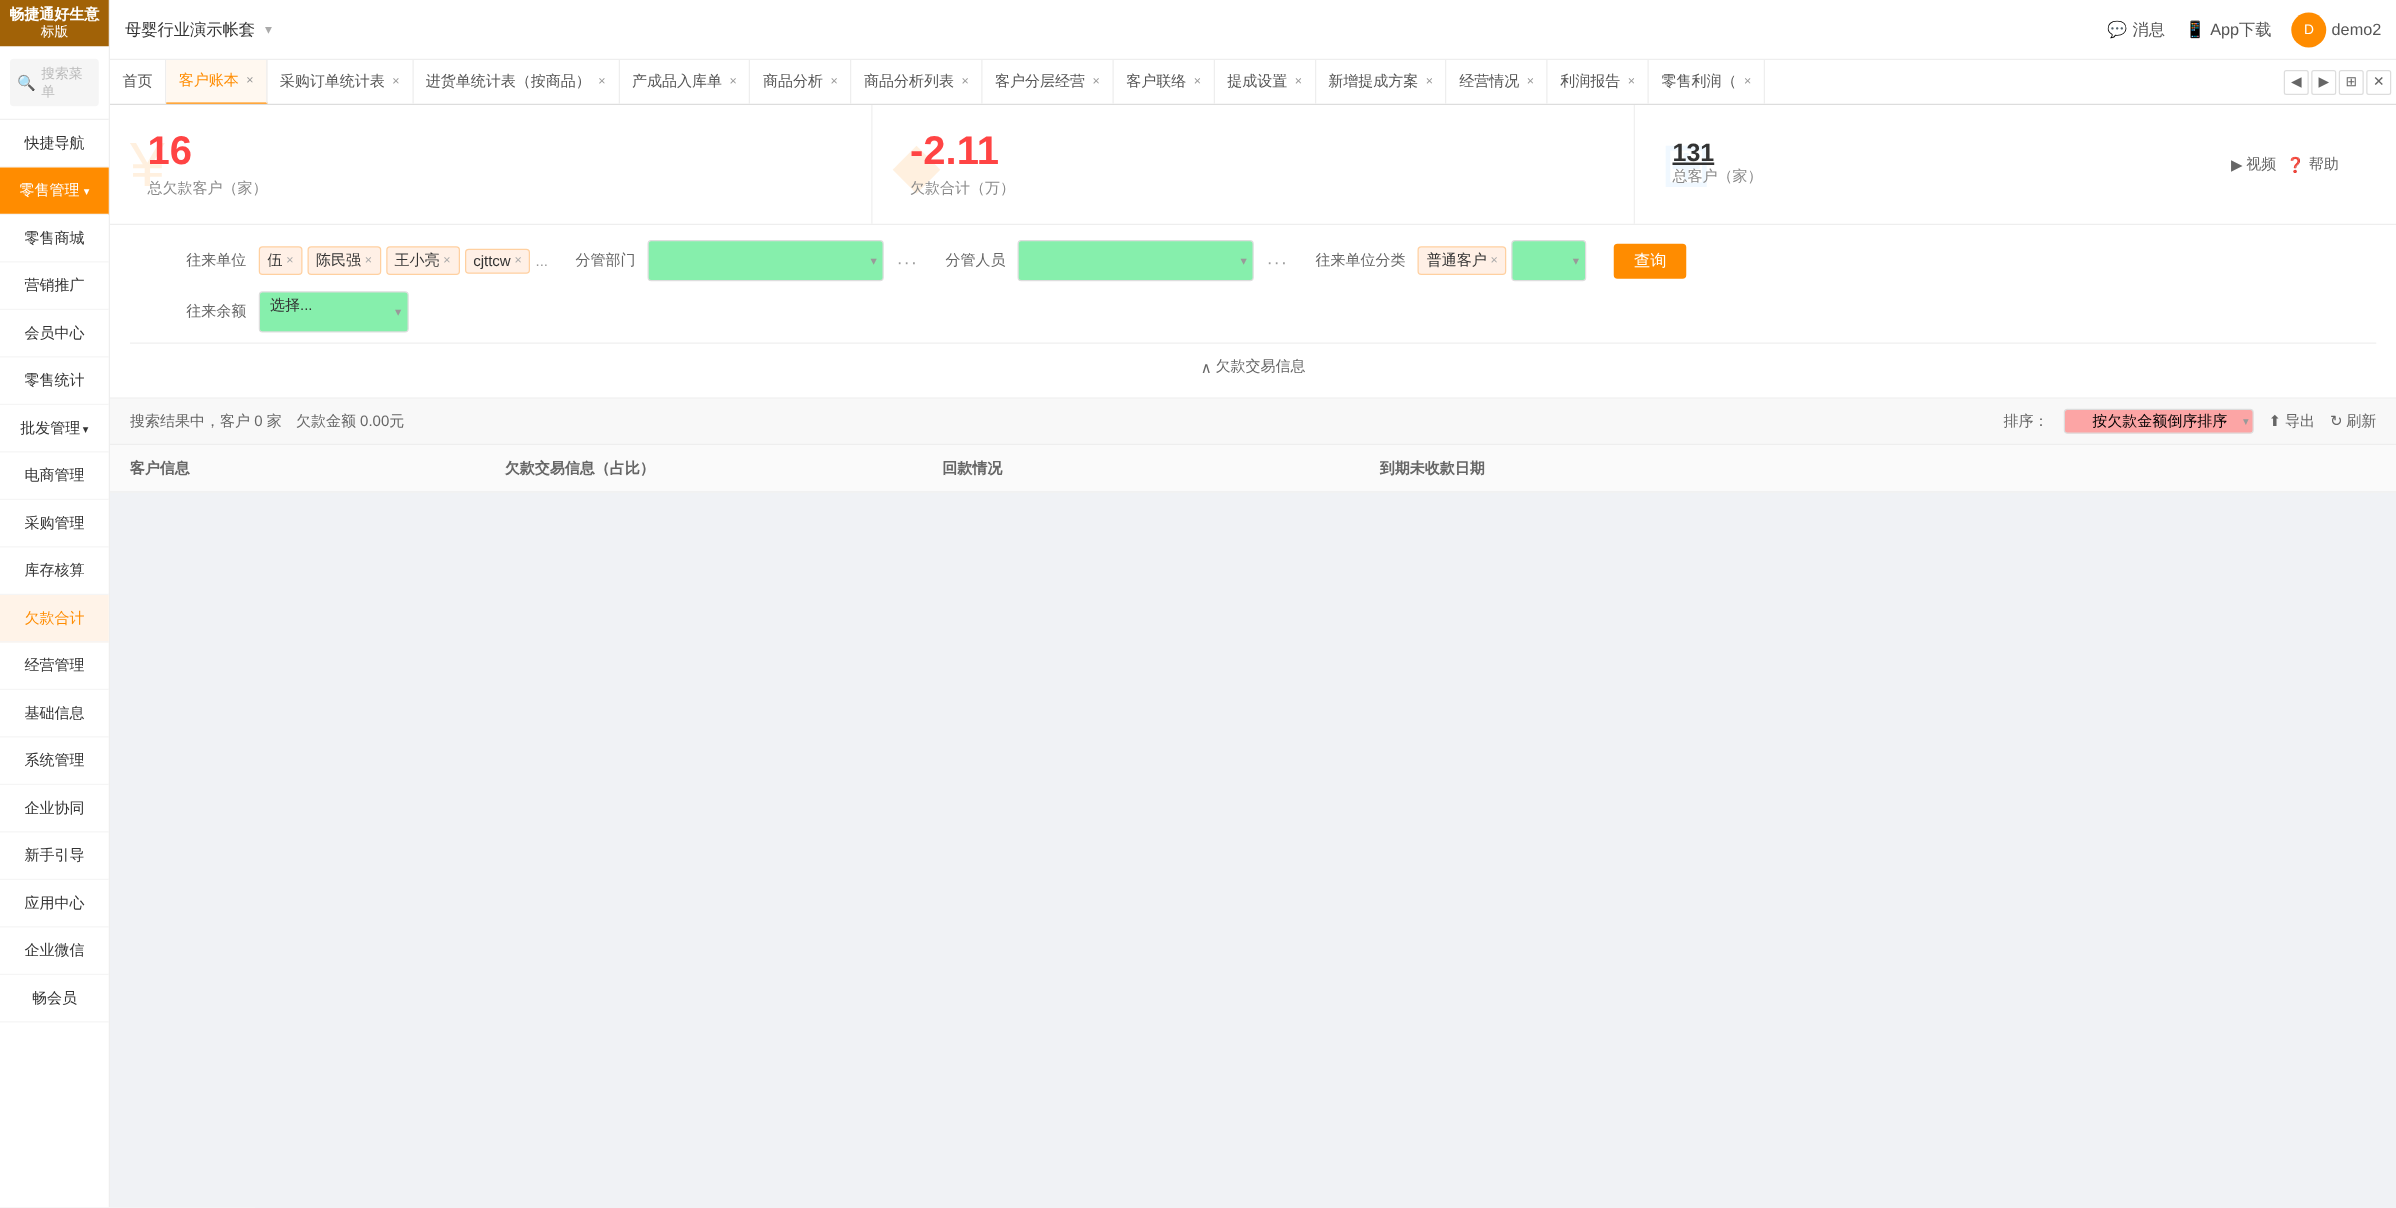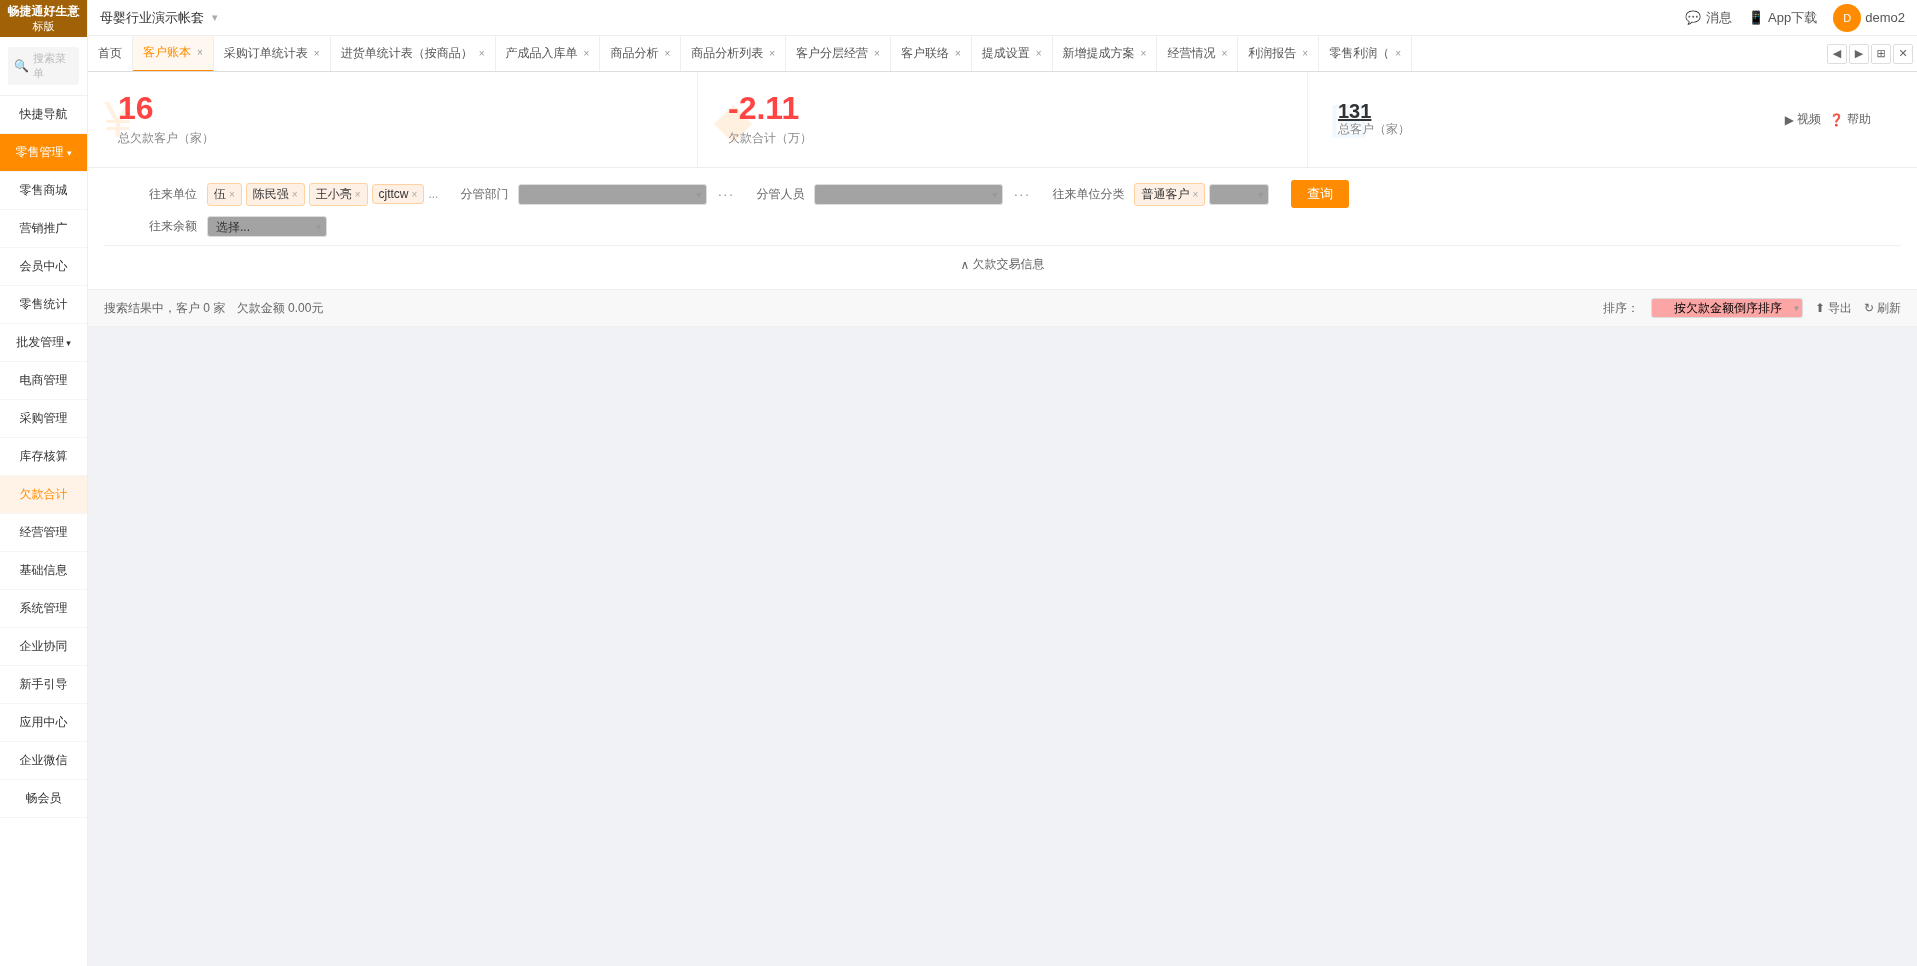--- a/index.html
+++ b/index.html
@@ -10,21 +10,21 @@
     .sidebar-logo { background: #a16207; height: 37px; display: flex; align-items: center; justify-content: center; color: #fff; font-size: 12px; font-weight: bold; padding: 4px; text-align: center; line-height: 1.3; }
     .sidebar-search { padding: 10px 8px; border-bottom: 1px solid #f0f0f0; }
     .sidebar-search div { background: #f5f5f5; border-radius: 3px; padding: 4px 6px; color: #999; font-size: 12px; cursor: pointer; display: flex; align-items: center; gap: 4px; }
     .sidebar-nav-item { padding: 10px 8px; text-align: center; font-size: 12px; color: #333; cursor: pointer; border-bottom: 1px solid #f5f5f5; }
     .sidebar-nav-item.active { background: #ff8c00; color: #fff; }
 
     
     .main { flex: 1; display: flex; flex-direction: column; overflow: hidden; }
 
     
-    .topbar { height: 36px; background: #fff; display: flex; align-items: center; padding: 0 12px; border-bottom: 1px solid #eee; justify-content: space-between; flex-shrink: 0; }
+    .topbar { height: 48px; background: #fff; display: flex; align-items: center; padding: 0 12px; border-bottom: 1px solid #eee; justify-content: space-between; flex-shrink: 0; }
     .topbar-left { display: flex; align-items: center; gap: 8px; }
     .topbar-right { display: flex; align-items: center; gap: 16px; }
     .topbar-right-item { display: flex; align-items: center; gap: 4px; font-size: 13px; color: #555; cursor: pointer; }
     .avatar { width: 28px; height: 28px; border-radius: 50%; background: #ff8c00; display: flex; align-items: center; justify-content: center; color: #fff; font-size: 11px; }
 
     
     .tabbar { background: #fff; display: flex; align-items: center; border-bottom: 1px solid #ddd; flex-shrink: 0; height: 36px; overflow: hidden; }
     .tab { display: flex; align-items: center; gap: 4px; padding: 0 10px; height: 36px; font-size: 12px; color: #555; cursor: pointer; border-right: 1px solid #eee; white-space: nowrap; flex-shrink: 0; }
     .tab.active { background: #fff8f0; color: #ff8c00; border-bottom: 2px solid #ff8c00; }
     .tab-close { color: #999; font-size: 10px; margin-left: 2px; }
@@ -44,21 +44,21 @@
     .header-actions { display: flex; align-items: center; gap: 8px; padding: 10px 16px; }
     .header-action-btn { font-size: 12px; color: #666; cursor: pointer; display: flex; align-items: center; gap: 3px; }
 
     
     .filter-area { background: #fff; padding: 12px 16px; border-bottom: 1px solid #eee; }
     .filter-row { display: flex; align-items: center; gap: 10px; margin-bottom: 8px; flex-wrap: wrap; }
     .filter-label { font-size: 12px; color: #666; white-space: nowrap; margin-left: 45px; }
     .filter-tag { display: inline-flex; align-items: center; gap: 3px; background: #fff0e6; border: 1px solid #ffd0a0; border-radius: 3px; padding: 2px 6px; font-size: 12px; color: #333; }
     .filter-tag-close { color: #aaa; cursor: pointer; font-size: 10px; }
     .filter-more { font-size: 12px; color: #999; cursor: pointer; }
-    .filter-select { border: 1px solid #ddd; border-radius: 3px; padding: 3px 24px 2px 8px; font-size: 12px; color: #333; background: #a3a3a3; cursor: pointer; appearance: none; position: relative; min-width: 120px; }
+    .filter-select { border: 1px solid #ddd; border-radius: 3px; padding: 3px 24px 14px 8px; font-size: 12px; color: #333; background: #86efac; cursor: pointer; appearance: none; position: relative; min-width: 120px; }
     .filter-select-wrap { position: relative; display: inline-flex; align-items: center; }
     .filter-select-wrap::after { content: "▾"; position: absolute; right: 6px; color: #999; font-size: 10px; pointer-events: none; }
     .filter-dots { color: #999; cursor: pointer; font-size: 14px; letter-spacing: 1px; }
     .collapse-btn { display: flex; align-items: center; gap: 3px; font-size: 12px; color: #666; cursor: pointer; justify-content: center; padding: 4px; }
 
     
     .result-bar { background: #f8f8f8; padding: 8px 16px; display: flex; align-items: center; justify-content: space-between; border-bottom: 1px solid #eee; }
     .result-text { font-size: 12px; color: #666; }
     .result-actions { display: flex; align-items: center; gap: 12px; }
     .result-action { font-size: 12px; color: #666; cursor: pointer; display: flex; align-items: center; gap: 3px; }
@@ -371,17 +371,23 @@
           <span>导出</span>
         </div>
         <div class="result-action">
           <span>↻</span>
           <span>刷新</span>
         </div>
       </div>
     </div>
 
     <div class="table-container">
+      <div class="table-header">
+        <div class="table-col col-customer">客户信息</div>
+        <div class="table-col col-debt">欠款交易信息（占比）</div>
+        <div class="table-col col-repay">回款情况</div>
+        <div class="table-col col-date">到期未收款日期</div>
+      </div>
 
     </div>
 
   </div>
 </div>
 
 </body></html>

